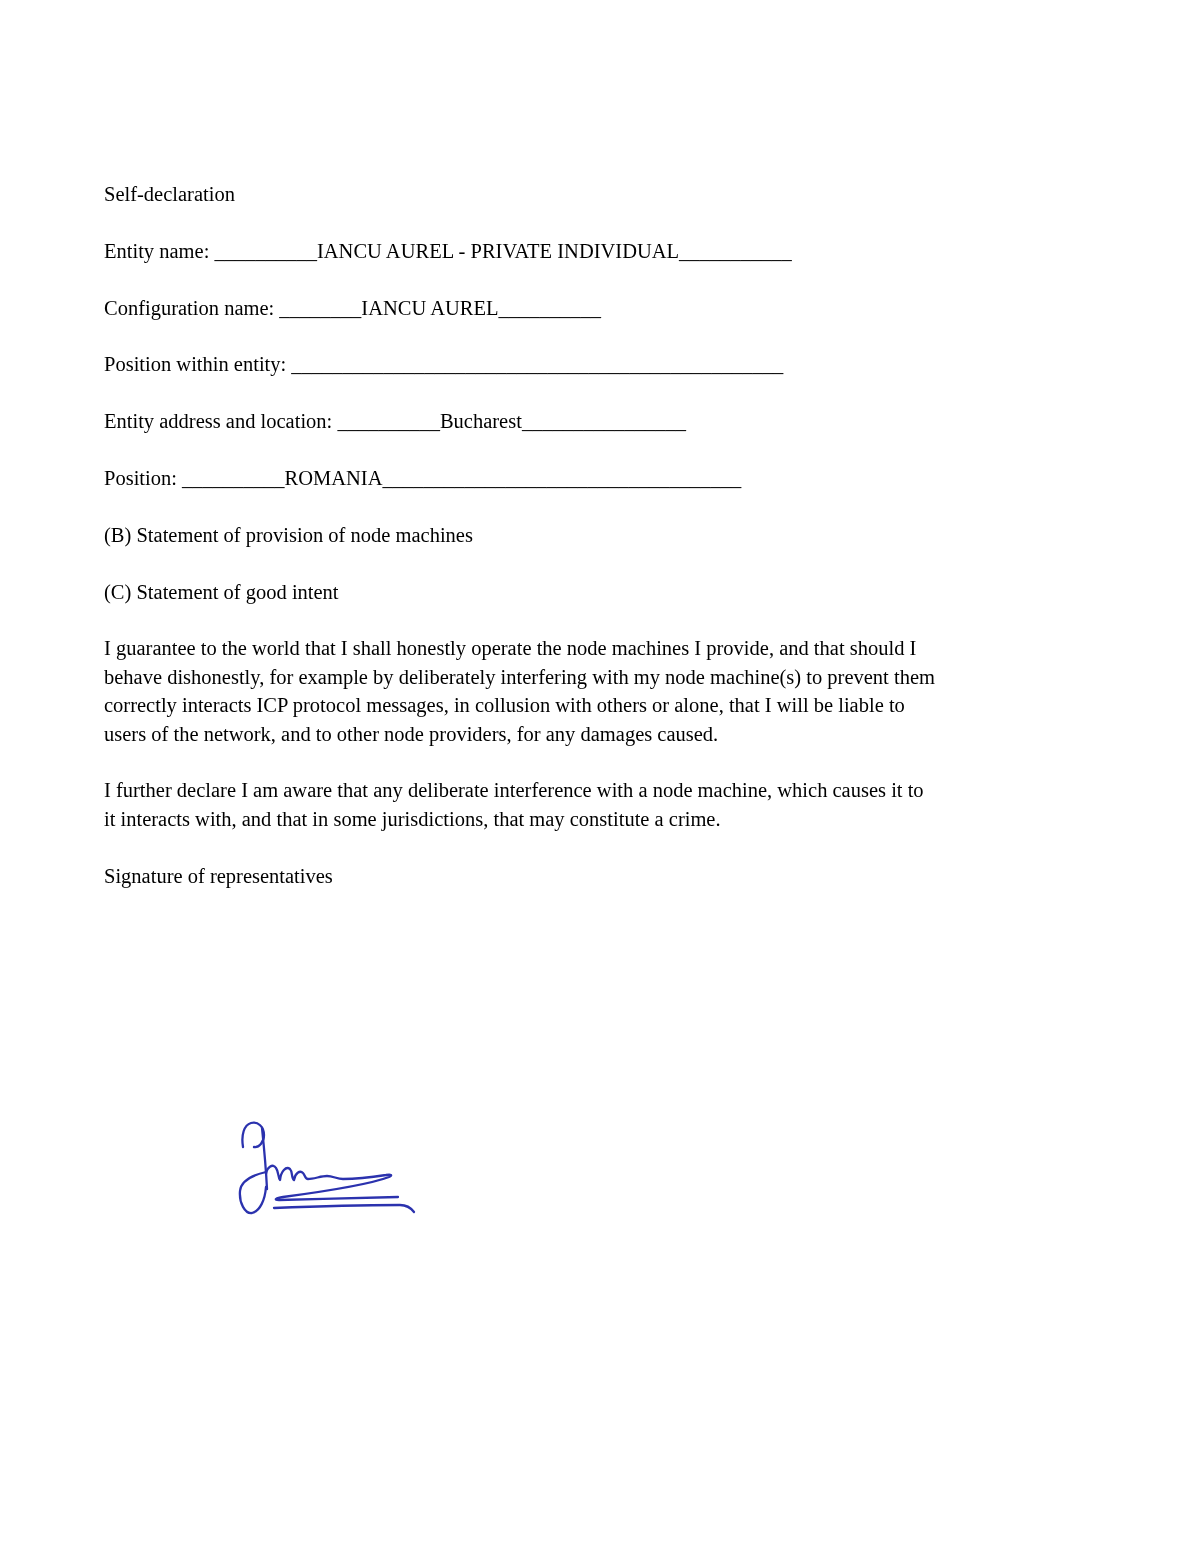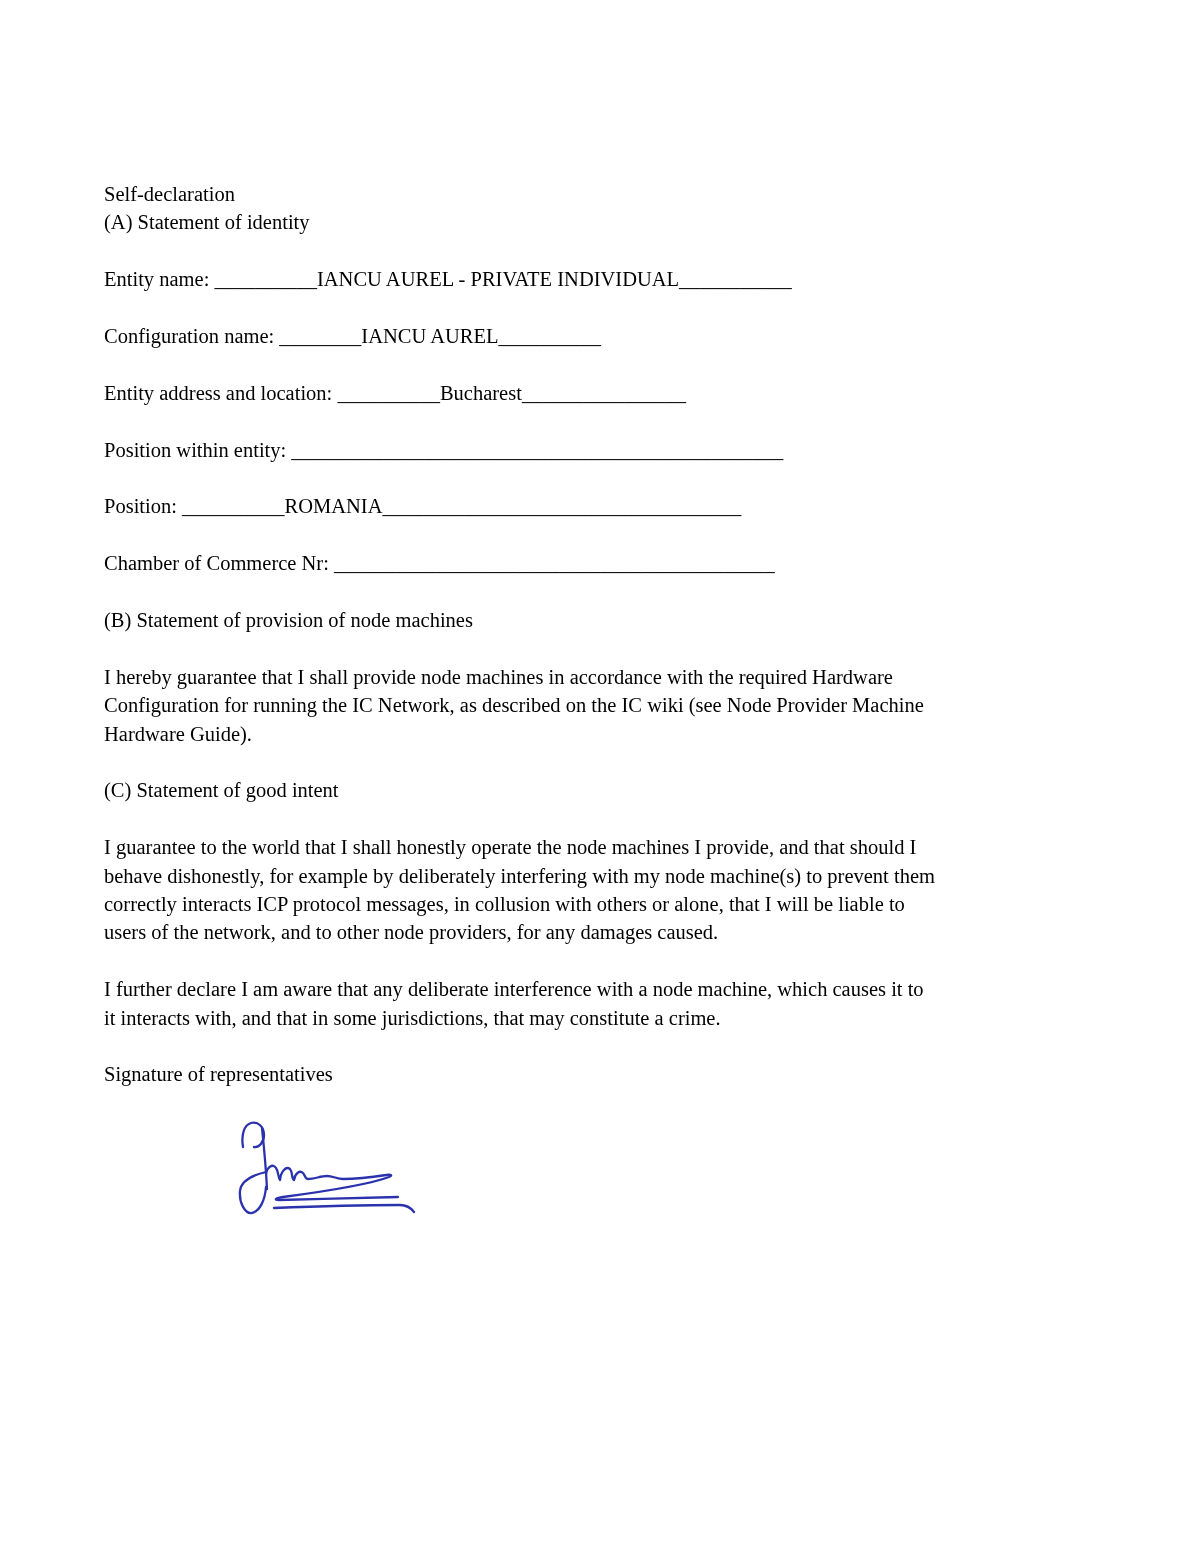--- a/index.html
+++ b/index.html
@@ -49,47 +49,38 @@
 </style>
 </head>
 <body>
 
 <div class="page">
 
   <div class="doc-body" style="color: rgb(0, 0, 0);">
 
   <div class="para">
         <div class="line">Self-declaration</div>
-        <div class="line">(A) Statement of identity</div>
       </div>
       <div class="para">
         <div class="line">Entity name: __________IANCU AUREL - PRIVATE INDIVIDUAL___________</div>
       </div>
       <div class="para">
         <div class="line">Configuration name: ________IANCU AUREL__________</div>
       </div>
       <div class="para">
-        <div class="line">Entity address and location: __________Bucharest________________</div>
+        <div class="line">Position within entity: ________________________________________________</div>
       </div>
       <div class="para">
-        <div class="line">Position within entity: ________________________________________________</div>
+        <div class="line">Entity address and location: __________Bucharest________________</div>
       </div>
       <div class="para">
         <div class="line">Position: __________ROMANIA___________________________________</div>
       </div>
       <div class="para">
-        <div class="line">Chamber of Commerce Nr: ___________________________________________</div>
-      </div>
-      <div class="para">
         <div class="line">(B) Statement of provision of node machines</div>
-      </div>
-      <div class="para">
-        <div class="line">I hereby guarantee that I shall provide node machines in accordance with the required Hardware</div>
-        <div class="line">Configuration for running the IC Network, as described on the IC wiki (see Node Provider Machine</div>
-        <div class="line">Hardware Guide).</div>
       </div>
       <div class="para">
         <div class="line">(C) Statement of good intent</div>
       </div>
       <div class="para">
         <div class="line">I guarantee to the world that I shall honestly operate the node machines I provide, and that should I</div>
         <div class="line">behave dishonestly, for example by deliberately interfering with my node machine(s) to prevent them</div>
         <div class="line">correctly interacts ICP protocol messages, in collusion with others or alone, that I will be liable to</div>
         <div class="line">users of the network, and to other node providers, for any damages caused.</div>
       </div>

